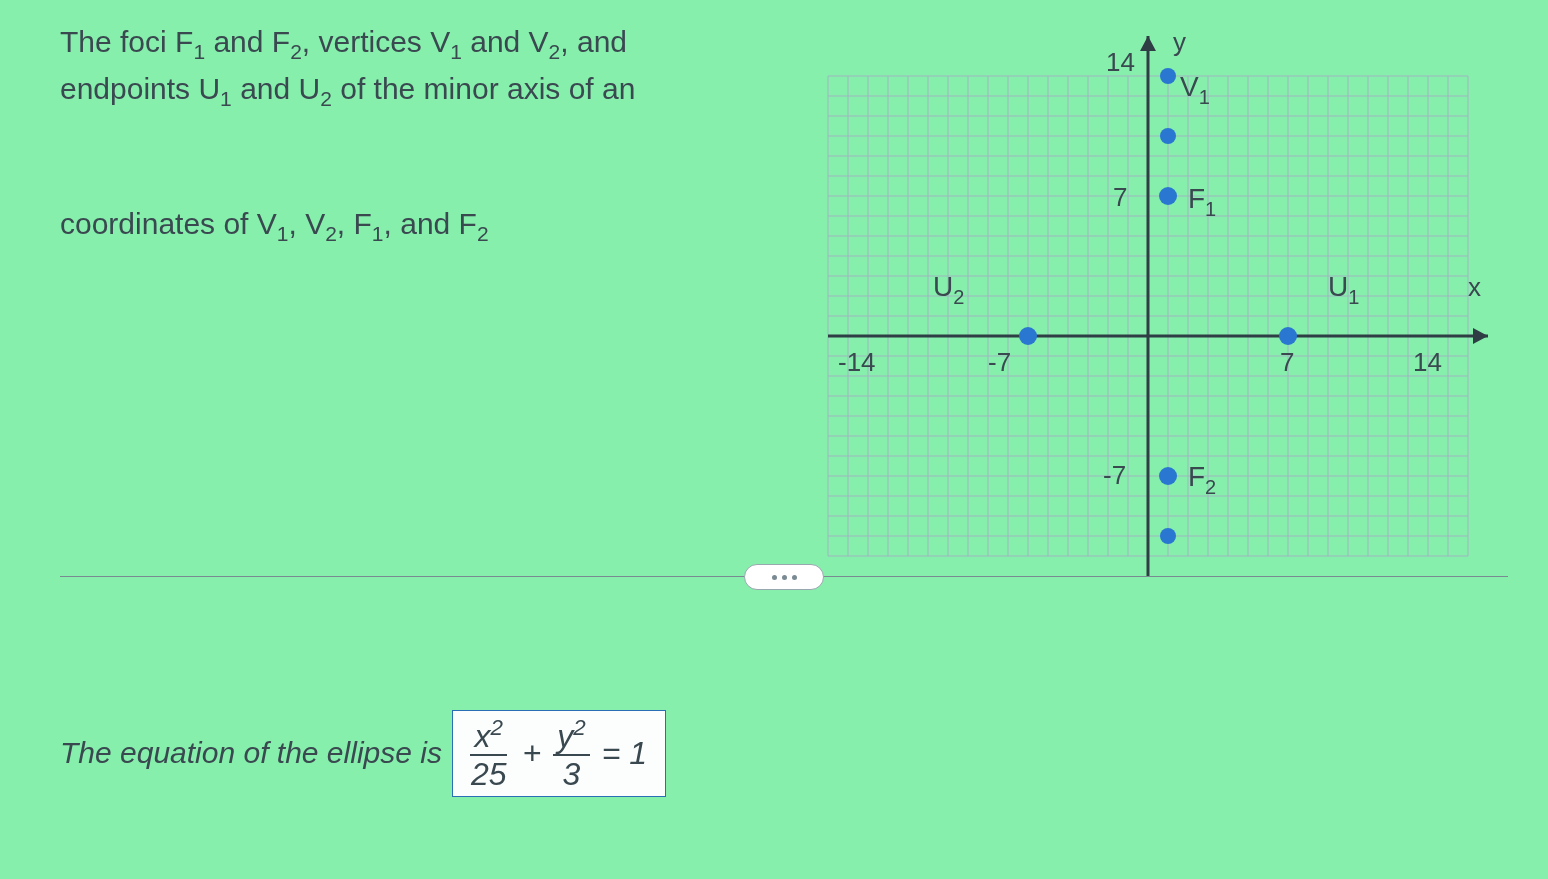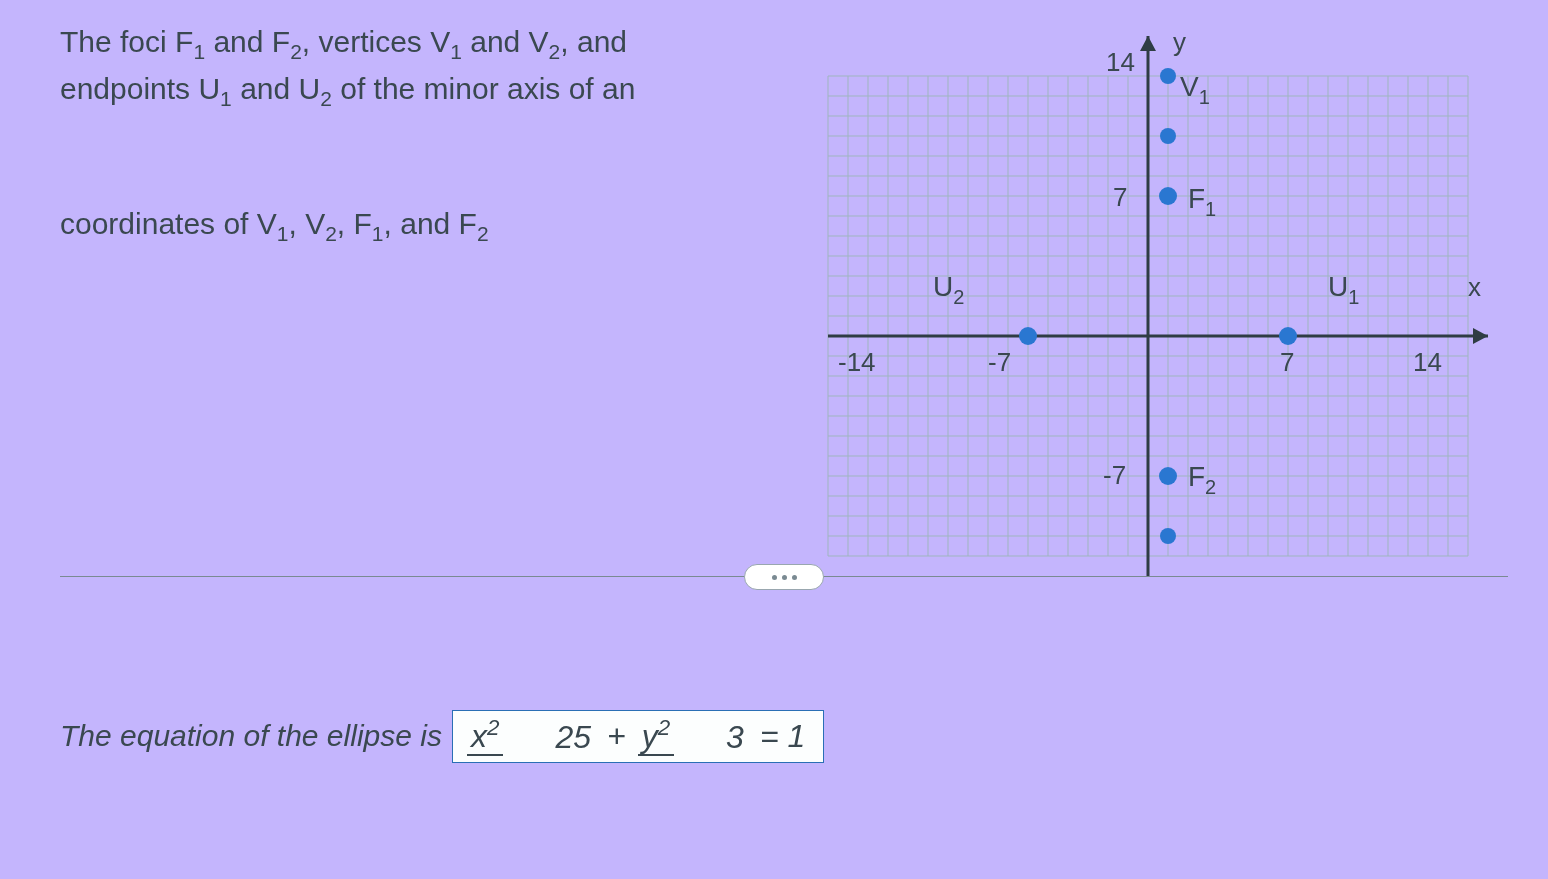--- a/index.html
+++ b/index.html
@@ -7,21 +7,21 @@
     margin: 0;
     padding: 0;
     font-family: Arial, Helvetica, sans-serif;
     background: #e8eef2;
     color: #3a4850;
     width: 1548px;
     height: 879px;
     overflow: hidden;
   }
   .page {
-    background: #c4b5fd;
+    background: #86efac;
     width: 1548px;
     height: 879px;
     padding: 10px 40px 10px 60px;
     position: relative;
   }
   .top-row { display: flex; }
   .question {
     width: 640px;
     font-size: 30px;
     line-height: 1.45;
@@ -68,27 +68,27 @@
     border: 1px solid #2a6fb5;
     background: #fcfefe;
     display: inline-flex;
     align-items: center;
     padding: 6px 10px;
     font-size: 32px;
     margin-left: 10px;
   }
   .frac {
     display: inline-flex;
-    flex-direction: row;
+    flex-direction: column;
     align-items: center;
     line-height: 1;
     margin: 0 4px;
   }
   .frac .num { border-bottom: 2px solid #3a4850; padding: 0 4px 2px 4px; }
-  .frac .den { padding: 2px 4px 0 4px; margin-left: 48px; }
+  .frac .den { padding: 2px 4px 0 4px; }
   .op { margin: 0 8px; }
   .axis-label { font-size: 26px; font-family: Arial; fill:#3a4850;}
   .tick-label { font-size: 26px; font-family: Arial; fill:#3a4850;}
   .pt-label { font-size: 28px; font-family: Arial; fill:#3a4850;}
 </style>
 </head>
 <body>
 
 <div class="page">
 

